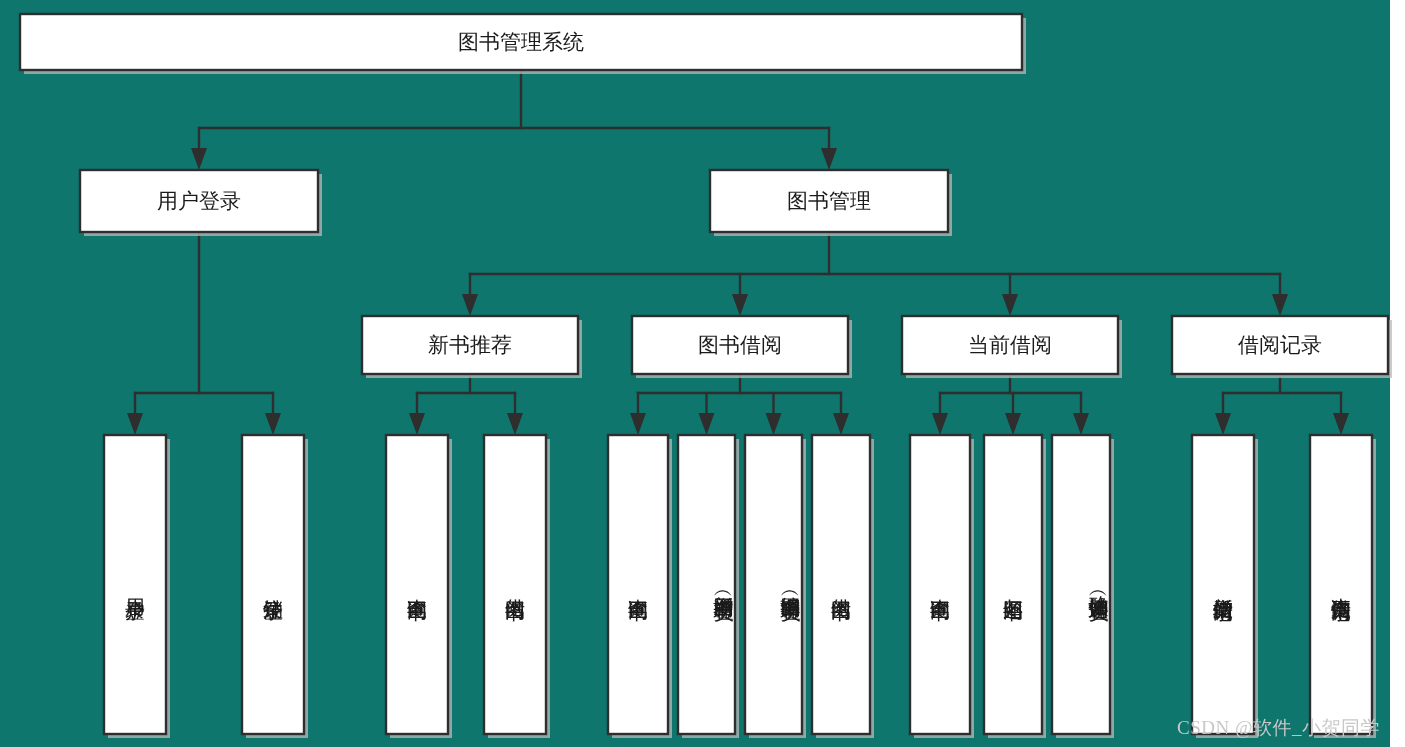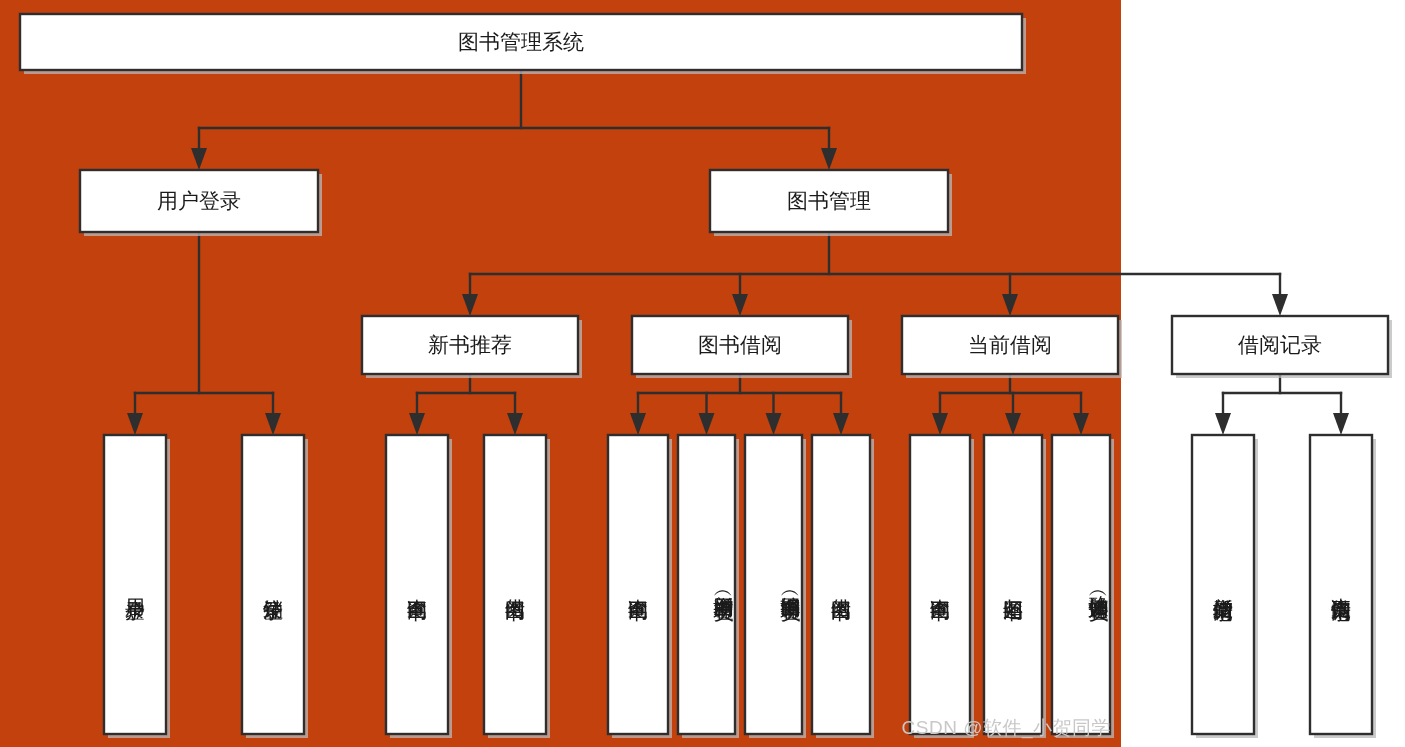--- a/index.html
+++ b/index.html
@@ -8,23 +8,23 @@
     background: #ffffff;
   }
   body {
     width: 1405px;
     height: 747px;
     font-family: "Liberation Sans", "DejaVu Sans", sans-serif;
     overflow: hidden;
   }
   #diagram-root {
     position: relative;
-    width: 1121px;
+    width: 1390px;
     height: 747px;
-    background: #c2410c;
+    background: #0f766e;
   }
   svg#tree-svg {
     position: absolute;
     left: 0;
     top: 0;
     width: 1405px;
     height: 747px;
     display: block;
   }
   .node-box {
@@ -68,21 +68,21 @@
     justify-content: center;
     pointer-events: none;
   }
   .vlabel.centered {
     align-items: center;
   }
   .watermark {
     position: absolute;
     right: 10px;
     bottom: 6px;
-    font-family: Liberation Sans, sans-serif;
+    font-family: Liberation Serif, serif;
     font-size: 19px;
     color: #c8c8c8;
     letter-spacing: 0.5px;
     white-space: nowrap;
   }
 </style>
 </head>
 <body>
 
 <div id="diagram-root">

